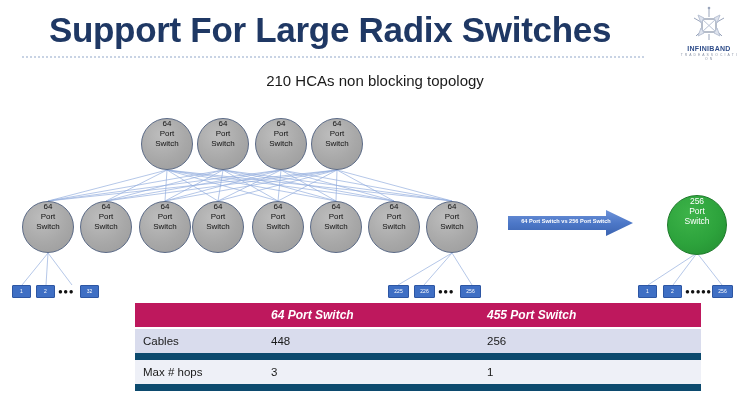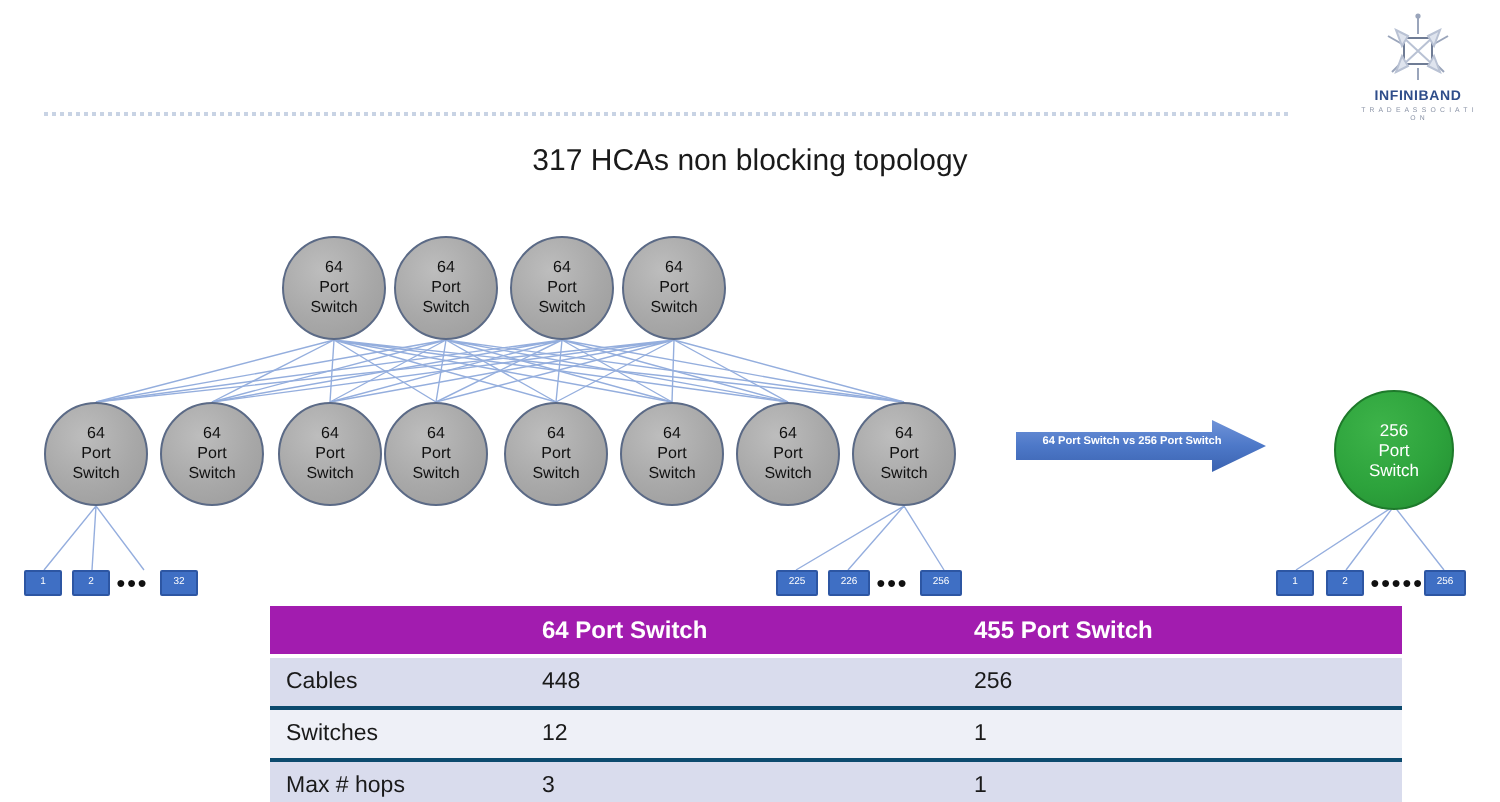--- a/index.html
+++ b/index.html
@@ -90,21 +90,20 @@
 
   .node {
     position: absolute;
     border-radius: 50%;
     background: #a6a6a6;
     border: 1px solid #5b6a86;
     box-sizing: border-box;
     display: flex;
     flex-direction: column;
     align-items: center;
-    justify-content: center;
     color: #111111;
     font-size: 8px;
     line-height: 10px;
     text-align: center;
   }
   .node.spine, .node.leaf {
     width: 52px; height: 52px;
     background: radial-gradient(circle at 38% 32%, #bdbdbd 0%, #a8a8a8 55%, #9a9a9a 100%);
   }
   .node.big {
@@ -172,43 +171,45 @@
     table-layout: fixed;
   }
   .cmp-table th, .cmp-table td {
     height: 24px;
     padding: 0 8px;
     text-align: left;
     vertical-align: middle;
     border: none;
   }
   .cmp-table thead th {
-    background: #a21caf;
+    background: #be185d;
     color: #ffffff;
     font-weight: bold;
     font-size: 12px;
     border-bottom: 2px solid #ffffff;
+    font-style: italic;
   }
   .cmp-table tbody td {
     color: #1a1a1a;
-    border-bottom: 2px solid #0c4a6e;
+    border-bottom: 7px solid #0c4a6e;
   }
   .cmp-table tbody tr:nth-child(odd) td { background: #d9dced; }
   .cmp-table tbody tr:nth-child(even) td { background: #eef0f7; }
   .col-label { width: 112px; }
   .col-a { width: 200px; }
   .col-b { width: 206px; }
 </style>
 </head>
 <body>
 
 <div class="slide">
 
+  <div class="title">Support For Large Radix Switches</div>
   <div class="title-rule"></div>
-  <div class="subtitle">317 HCAs non blocking topology</div>
+  <div class="subtitle">210 HCAs non blocking topology</div>
 
   <div class="logo">
     <svg class="logo-mark" width="40" height="38" viewBox="0 0 40 38">
       <g stroke="#9aa5bb" stroke-width="1" fill="none">
         <path d="M20 3 L20 11"></path>
         <path d="M5 12 L12 16"></path>
         <path d="M35 12 L28 16"></path>
         <path d="M7 30 L13 24"></path>
         <path d="M33 30 L27 24"></path>
         <path d="M20 34 L20 28"></path>
@@ -350,25 +351,20 @@
         <th class="col-b">455 Port Switch</th>
       </tr>
     </thead>
     <tbody>
       <tr>
         <td>Cables</td>
         <td>448</td>
         <td>256</td>
       </tr>
       <tr>
-        <td>Switches</td>
-        <td>12</td>
-        <td>1</td>
-      </tr>
-      <tr>
         <td>Max # hops</td>
         <td>3</td>
         <td>1</td>
       </tr>
     </tbody>
   </table>
 
 </div>
 
 </body></html>

